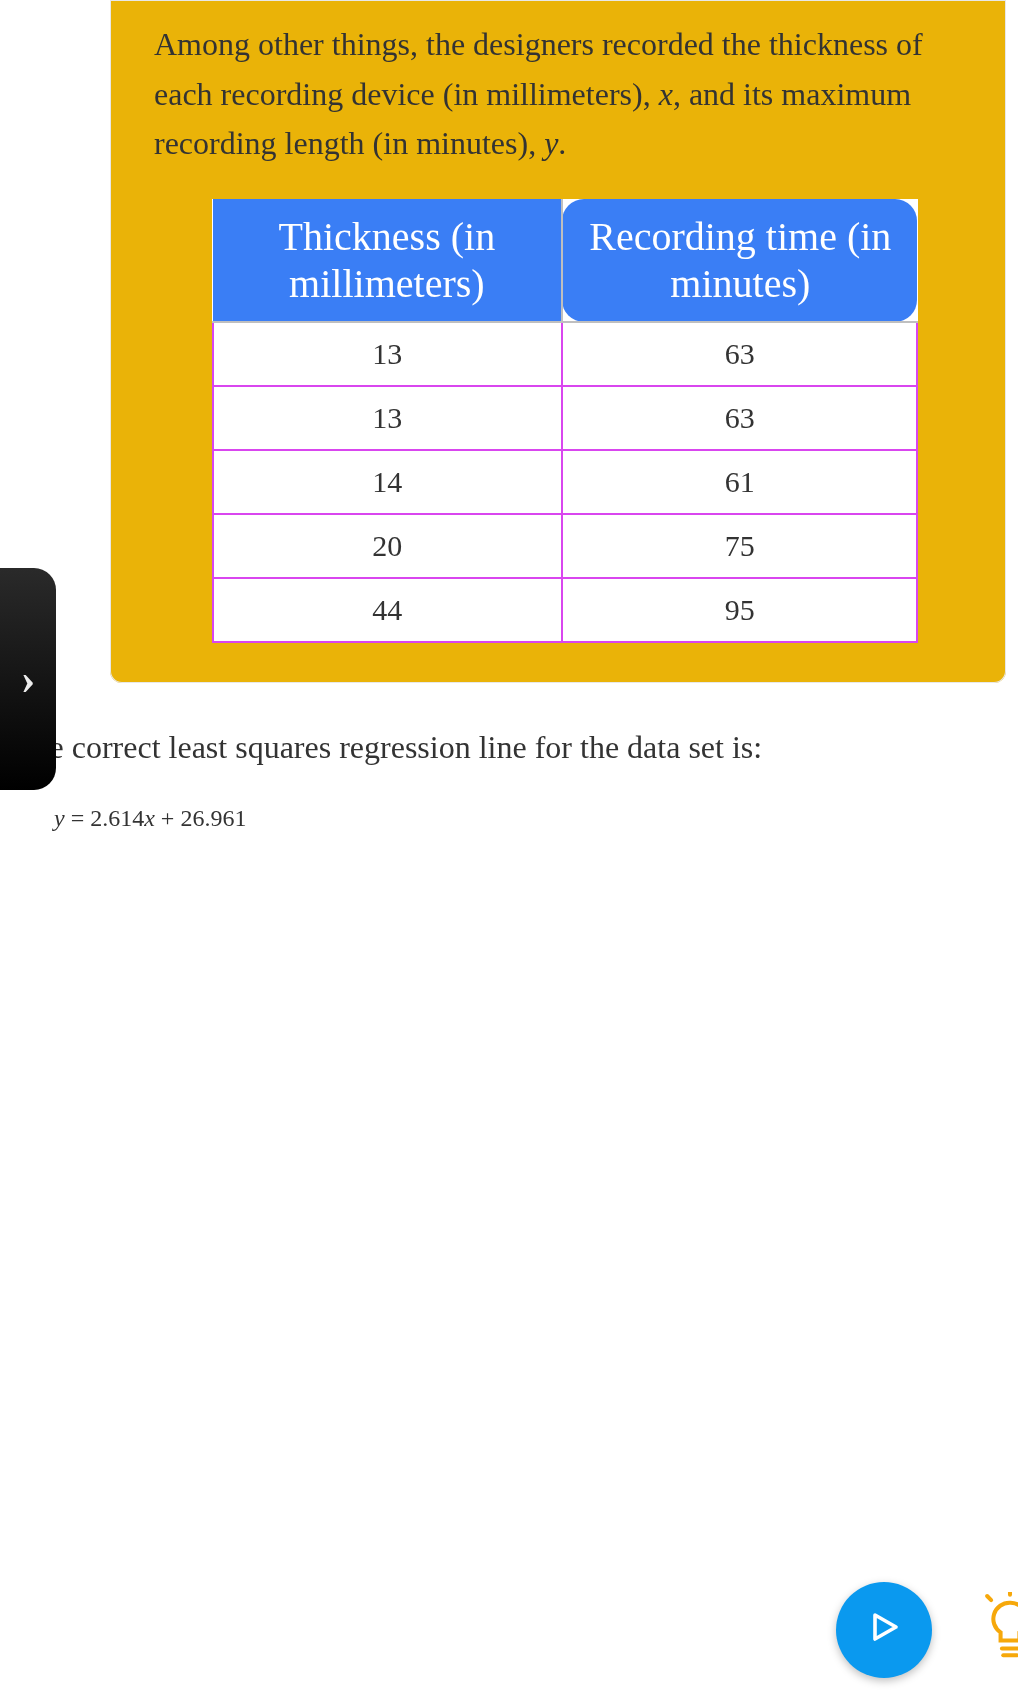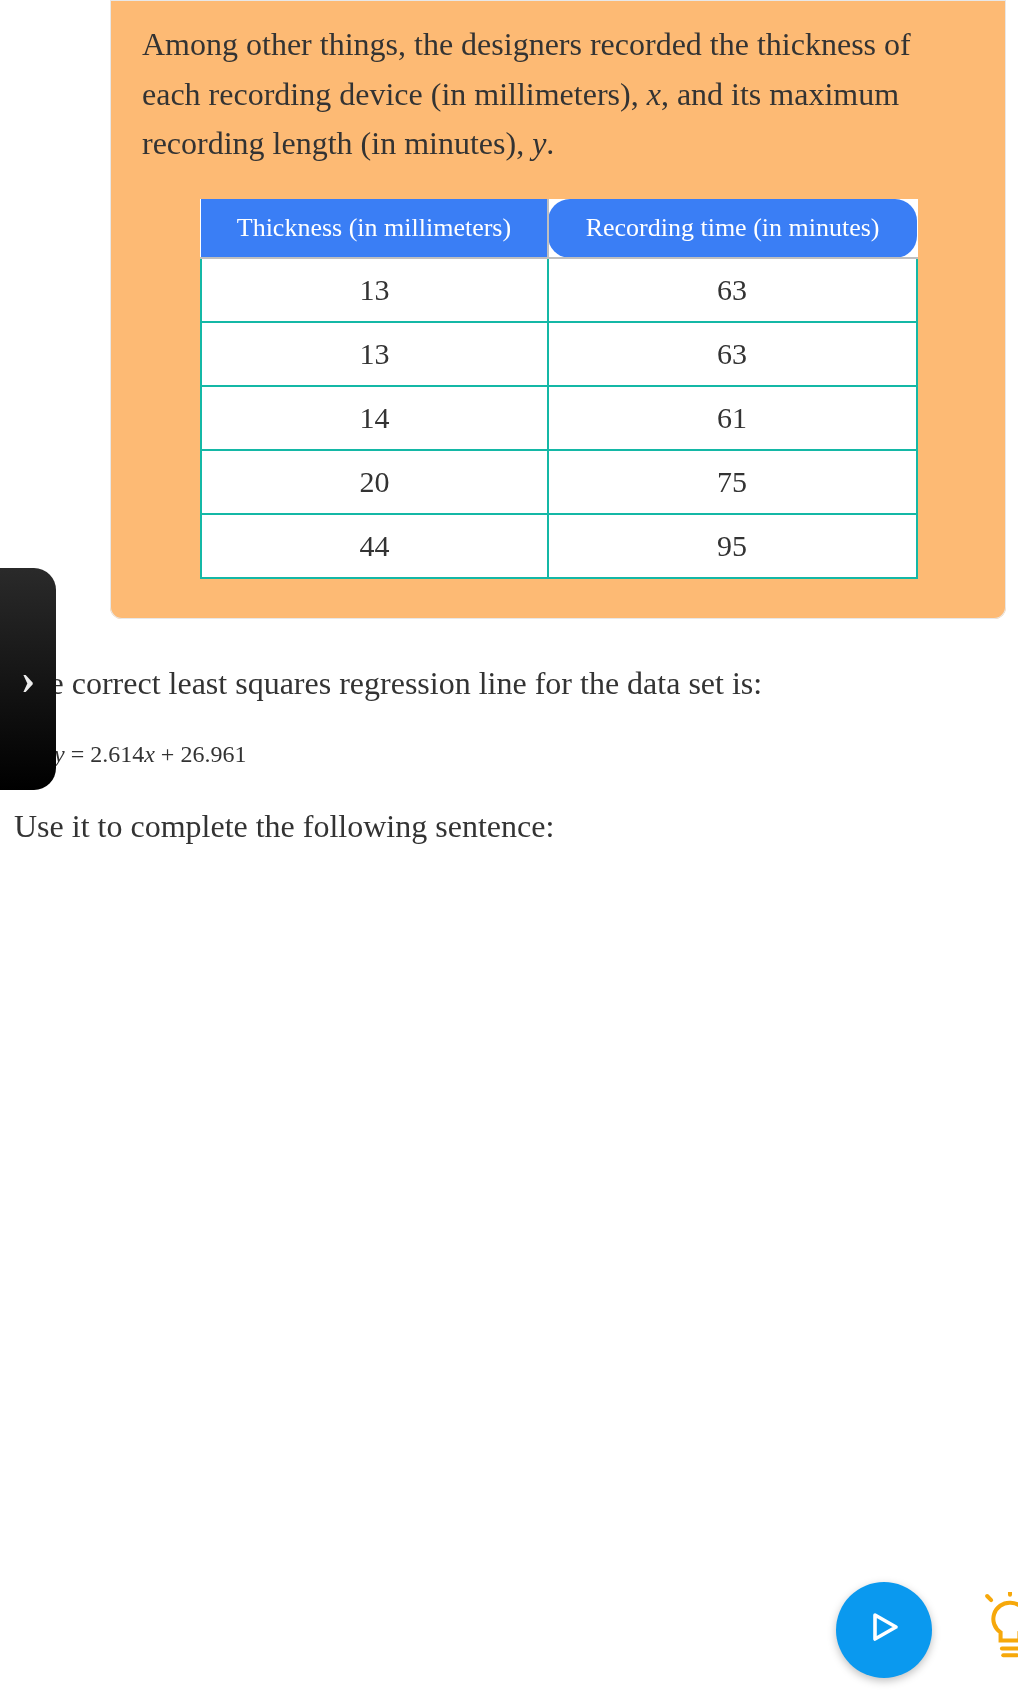--- a/index.html
+++ b/index.html
@@ -7,52 +7,52 @@
     font-family: Georgia, 'Times New Roman', serif;
     font-size: 30px;
     color: #333;
     background: #fff;
     width: 1018px;
     height: 1692px;
     position: relative;
     overflow: hidden;
   }
   .top-card {
-    background: #fdba74;
+    background: #eab308;
     border-radius: 0 0 12px 12px;
     margin: 0 12px 40px 110px;
-    padding: 20px 30px 40px 32px;
+    padding: 20px 30px 40px 44px;
     box-shadow: inset 0 0 0 1px #e8e8e8;
   }
   .intro {
     font-size: 32px;
     line-height: 1.55;
     color: #333;
     margin-bottom: 30px;
   }
   .italic-var { font-style: italic; }
   table.data {
     border-collapse: collapse;
     width: 86%;
     margin: 0 auto;
     background: #fff;
   }
   table.data th {
     background: #3a7ef5;
     color: #fff;
     font-weight: 400;
-    font-size: 26px;
+    font-size: 40px;
     padding: 14px 10px;
     border: 2px solid #bfbfbf;
     border-top: none;
   }
   table.data th:first-child { border-left: none; }
   table.data th:last-child { border-right: none; border-radius: 22px; }
   table.data td {
-    border: 2px solid #14b8a6;
+    border: 2px solid #d946ef;
     text-align: center;
     font-size: 30px;
     padding: 14px 10px;
     color: #333;
     background: #fff;
   }
   .body-text {
     padding: 0 14px 0 14px;
     font-size: 32px;
     line-height: 1.55;
@@ -169,21 +169,20 @@
   </table>
 </div>
 
 <div class="body-text">
   <p>The correct least squares regression line for the data set is:</p>
 
   <p class="equation">
     <span>y</span><span class="num"> = </span><span class="num">2.614</span><span>x</span><span class="num"> + </span><span class="num">26.961</span>
   </p>
 
-  <p>Use it to complete the following sentence:</p>
 
 </div>
 
 <div class="drawer-tab">
   <span>›</span>
 </div>
 
 <div class="play-btn">
   <span>
     <svg viewBox="0 0 24 24" fill="none" stroke="#fff" stroke-width="2.4" stroke-linejoin="round" stroke-linecap="round">

